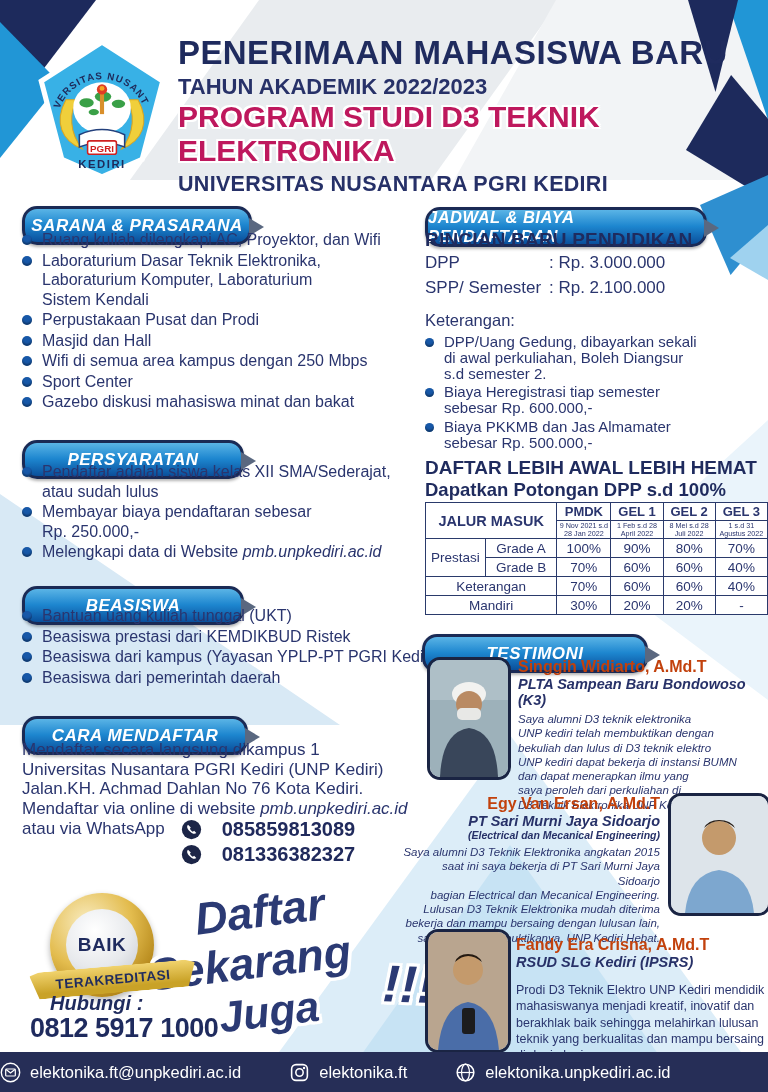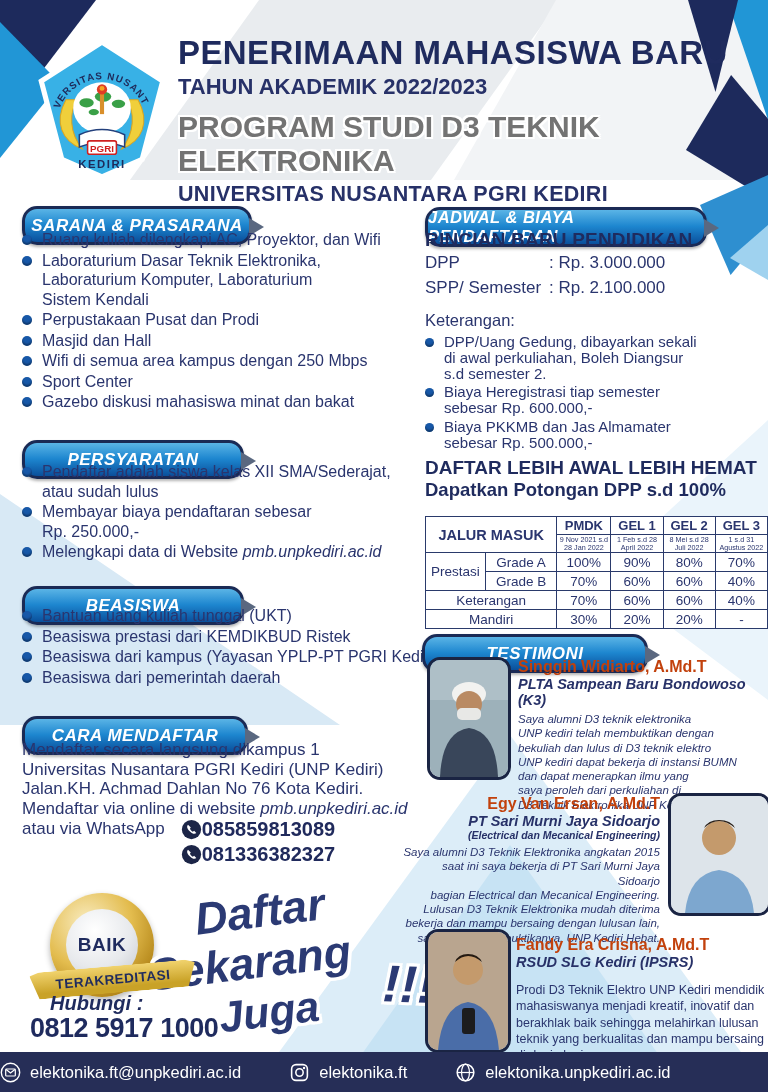--- a/index.html
+++ b/index.html
@@ -6,21 +6,21 @@
   .page { position:relative; width:768px; height:1092px; background:#ffffff; overflow:hidden;
           font-family:"Liberation Sans", sans-serif; color:#2a356e; }
   .shape { position:absolute; z-index:0; }
   .z1 { z-index:1; }
 
   
   .logo { position:absolute; left:34px; top:40px; width:136px; height:140px; z-index:3; }
   .header-text { position:absolute; left:178px; top:34px; width:560px; z-index:3; }
   .h-title   { font-size:33px; font-weight:bold; color:#1f2b5e; letter-spacing:.4px; }
   .h-year    { font-size:22px; font-weight:bold; color:#273168; margin-top:2px; }
-  .h-program { font-size:30px; font-weight:bold; color:#737373; margin-top:10px;
+  .h-program { font-size:30px; font-weight:bold; color:#be185d; 
                text-shadow:-2px -2px 0 #fff,2px -2px 0 #fff,-2px 2px 0 #fff,2px 2px 0 #fff,0 2px 0 #fff,2px 0 0 #fff; }
   .h-univ    { font-size:21.5px; font-weight:bold; color:#273168; margin-top:4px; letter-spacing:.3px; }
 
   
   .pill { position:absolute; z-index:2; display:flex; align-items:center; justify-content:center;
           background:linear-gradient(180deg,#5ab4e6 0%,#1d86cf 48%,#0a4f9b 100%);
           border:3px solid #1a2a55; border-radius:15px; color:#fff; font-weight:bold; font-style:italic;
           letter-spacing:.5px; box-shadow:0 2px 3px rgba(0,0,0,.3);margin-top:16px; }
   .pill::after { content:""; position:absolute; right:-15px; top:9px; width:15px; height:18px;
           background:#5a6880; clip-path:polygon(0 0,100% 50%,0 100%); }
@@ -44,36 +44,36 @@
   .list-keterangan .dot { width:9px; height:9px; margin-top:4px; }
   .list-keterangan .btext { font-size:15px; line-height:15.8px; }
   .list-keterangan .bitem { margin-bottom:3px; }
   .site-italic { font-style:italic; }
 
   
   .cara-body { position:absolute; z-index:2; left:22px; top:740px; width:424px;
                font-size:17px; line-height:19.5px; color:#2a356e; }
   .cara-lines { white-space:pre-line; }
   .wa-row { display:flex; gap:16px; align-items:flex-start; margin-top:1px; }
-  .wa-num { display:flex; align-items:center; gap:0; font-size:20px; font-weight:bold;
+  .wa-num { display:flex; align-items:center; gap:20px; font-size:20px; font-weight:bold;
             color:#202a5c; margin-bottom:4px; }
   .wa-icon { width:21px; height:21px; }
 
   
   .rincian-title { position:absolute; z-index:2; left:425px; top:229px; font-size:19px;
                    font-weight:bold; color:#1f2b5e; letter-spacing:.2px; }
   .fee-rows { position:absolute; z-index:2; left:425px; top:253px; width:330px; }
   .fee-row { display:flex; font-size:17px; margin-bottom:5px; color:#2a356e; }
   .fee-label { width:124px; }
   .keterangan-title { position:absolute; z-index:2; left:425px; top:311px; font-size:16.5px; color:#2a356e; }
   .promo1 { position:absolute; z-index:2; left:425px; top:457px; font-size:19px; font-weight:bold; color:#1f2b5e; }
   .promo2 { position:absolute; z-index:2; left:425px; top:479px; font-size:18.5px; font-weight:bold; color:#1f2b5e; }
 
   
-  .fee-table { position:absolute; z-index:2; left:425px; top:516px; border-collapse:collapse; background:#fff; }
+  .fee-table { position:absolute; z-index:2; left:425px; top:502px; border-collapse:collapse; background:#fff; }
   .fee-table td, .fee-table th { border:1.6px solid #2a3a6b; text-align:center; vertical-align:middle;
             color:#2a356e; padding:0 2px; }
   .th-corner { font-size:14.5px; font-weight:bold; width:130px; }
   .th-name   { font-size:13px; font-weight:bold; height:17px; width:51px; }
   .td-date   { font-size:7.2px; line-height:8px; height:17px; font-weight:normal; }
   .td-group  { font-size:13.5px; width:56px; font-weight:normal; }
   .td-label  { font-size:13.5px; width:72px; font-weight:normal; height:18px; }
   .td-val    { font-size:13.5px; font-weight:normal; height:18px; }
 
   

